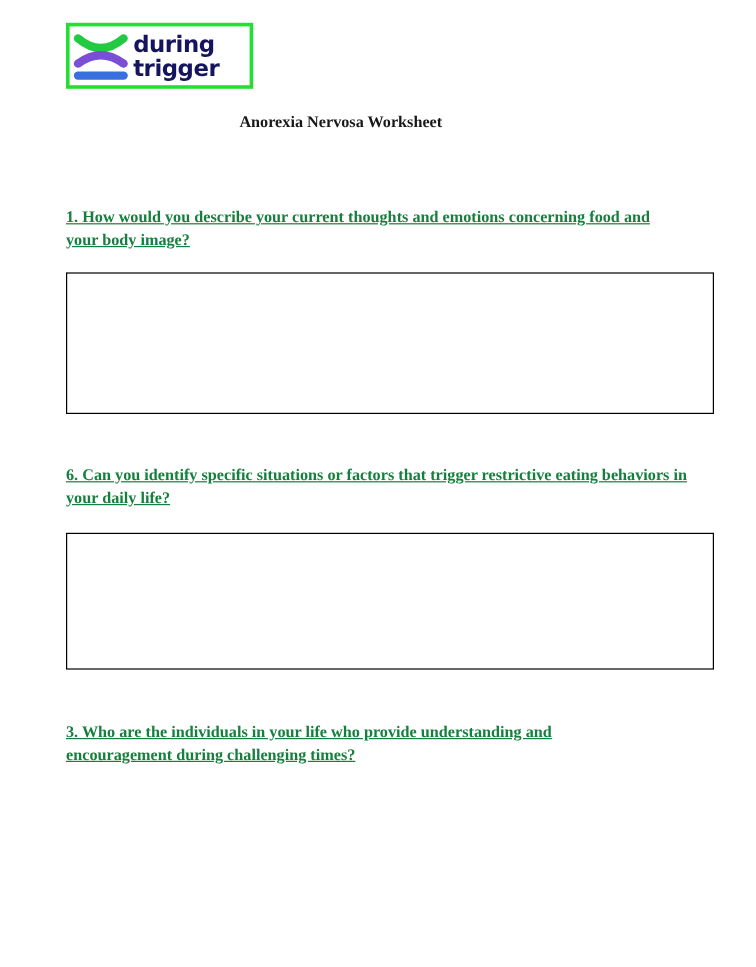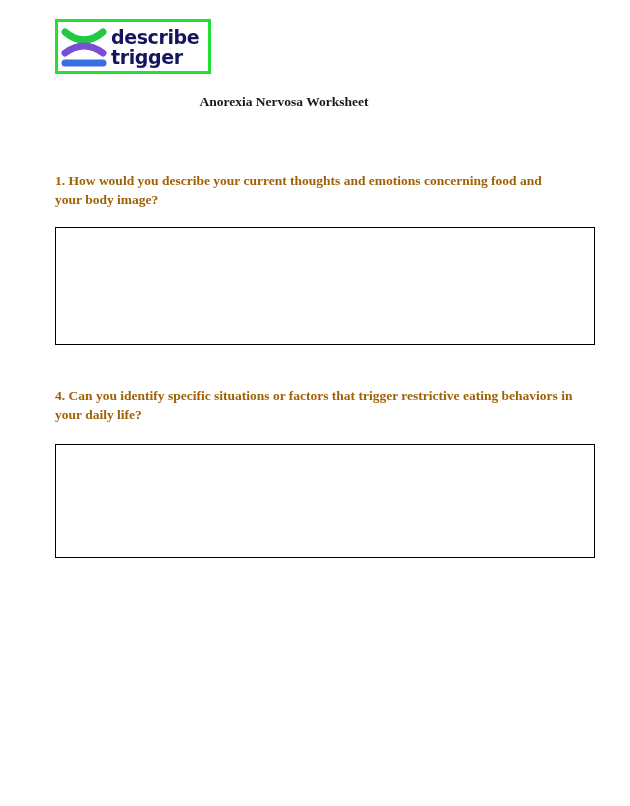--- a/index.html
+++ b/index.html
@@ -69,23 +69,24 @@
     color: #181818;
     font-family: "Liberation Serif", "DejaVu Serif", serif;
   }
 
   
   .question {
     position: absolute;
     left: 55px;
     font-size: 13.5px;
     font-weight: bold;
-    color: #a16207;
+    color: #15803d;
     line-height: 19px;
     font-family: "Liberation Serif", "DejaVu Serif", serif;
+    text-decoration: underline;
   }
   .q1 { top: 171px; width: 510px; }
   .q2 { top: 386px; width: 522px; }
   .q3 { top: 600px; width: 490px; }
 
   
   .answer-box {
     position: absolute;
     left: 55px;
     width: 540px;
@@ -114,28 +115,29 @@
 
   <div class="logo">
     <div class="logo-marks">
       <svg viewBox="0 0 46 42" xmlns="http://www.w3.org/2000/svg" aria-hidden="true">
         <path d="M4 6 Q23 22 42 6" stroke="#22c943" stroke-width="7" fill="none" stroke-linecap="round"></path>
         <path d="M4 27 Q23 13 42 27" stroke="#7a4fd6" stroke-width="7" fill="none" stroke-linecap="round"></path>
         <path d="M4 37 L42 37" stroke="#3a6fe0" stroke-width="7" fill="none" stroke-linecap="round"></path>
       </svg>
     </div>
     <div class="logo-wordmark">
-      <span>describe</span>
+      <span>during</span>
       <span>trigger</span>
     </div>
   </div>
 
   <div class="doc-title">Anorexia Nervosa Worksheet</div>
 
   <div class="question q1">1. How would you describe your current thoughts and emotions concerning food and your body image?</div>
   <div class="answer-box a1"></div>
 
-  <div class="question q2">4. Can you identify specific situations or factors that trigger restrictive eating behaviors in your daily life?</div>
+  <div class="question q2">6. Can you identify specific situations or factors that trigger restrictive eating behaviors in your daily life?</div>
   <div class="answer-box a2"></div>
 
+  <div class="question q3">3. Who are the individuals in your life who provide understanding and encouragement during challenging times?</div>
 
 
 </div>
 
 </body></html>

